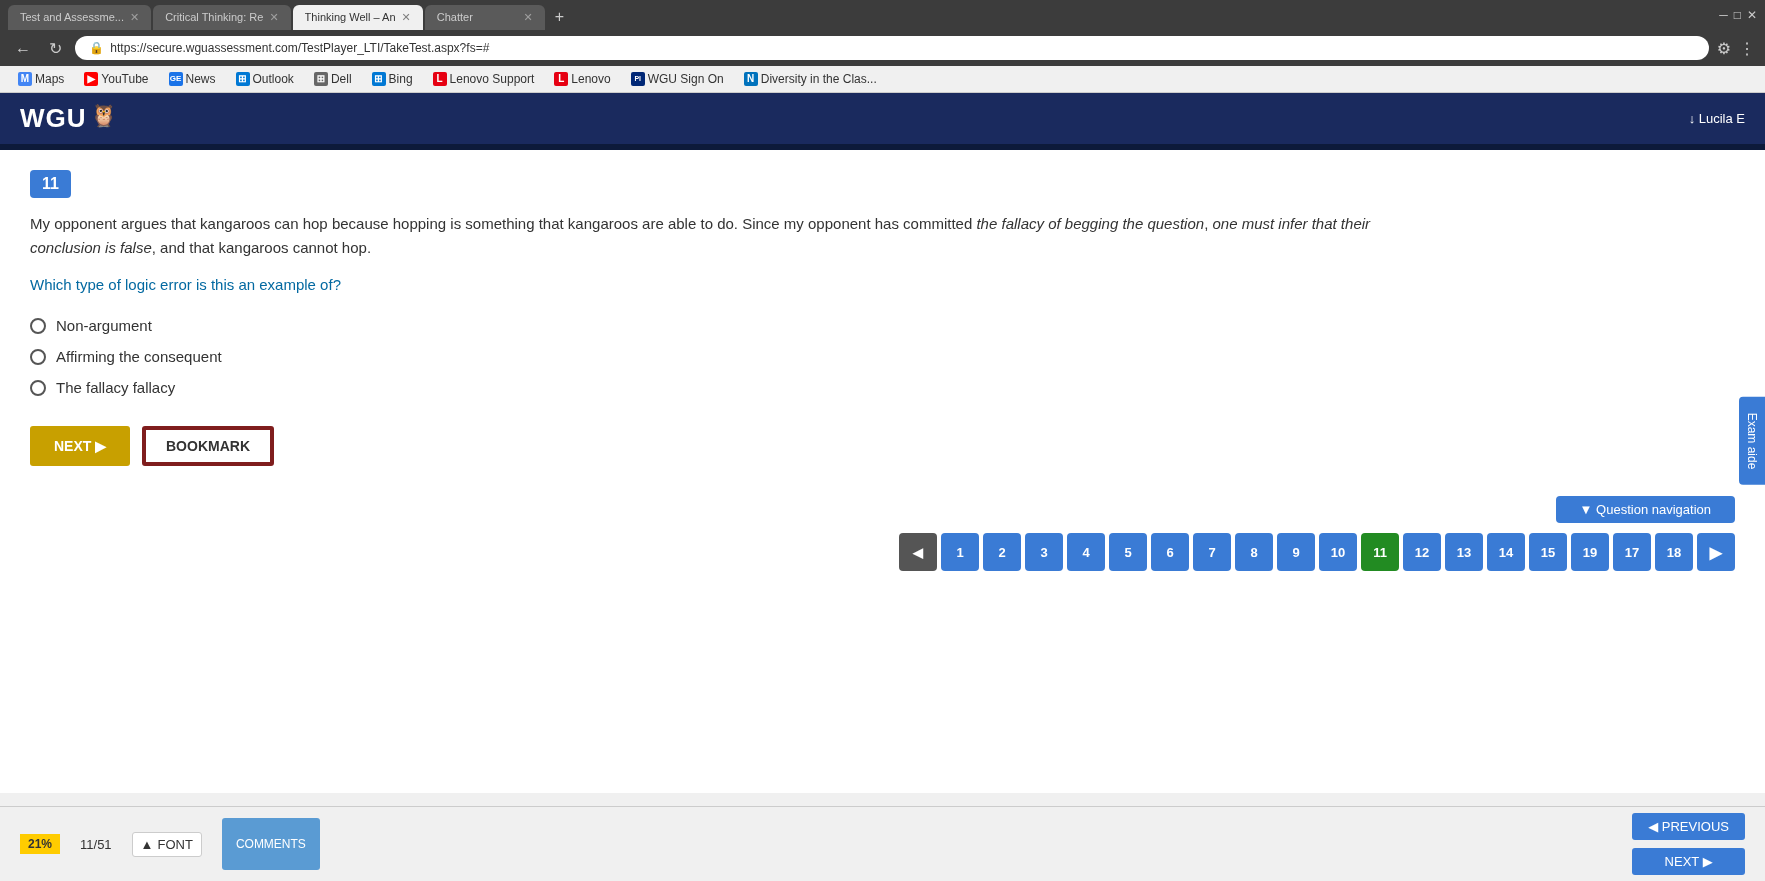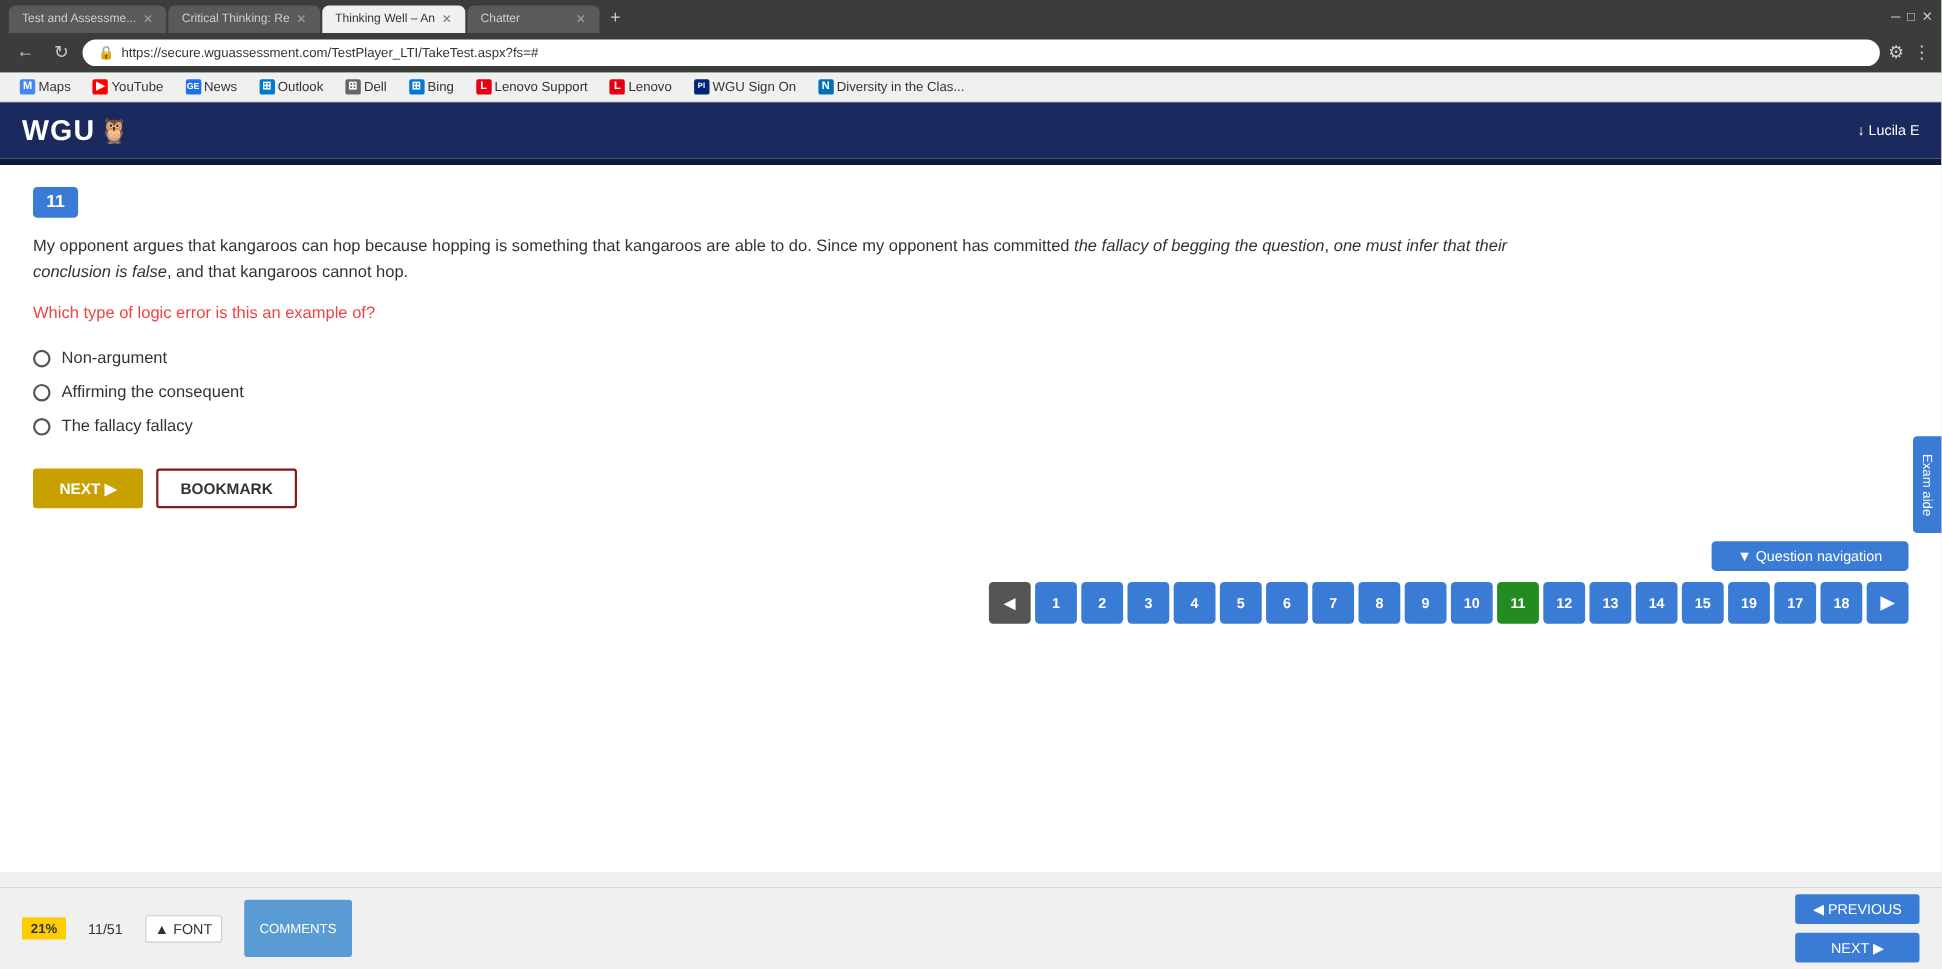--- a/index.html
+++ b/index.html
@@ -1,19 +1,19 @@
 <!DOCTYPE html>
 <html><head>
   <meta charset="utf-8">
   <style>
     * { box-sizing: border-box; margin: 0; padding: 0; }
     body { font-family: Arial, sans-serif; background: #f0f0f0; font-size: 14px; overflow-x: hidden; }
 
     
-    .browser-chrome { background: #86efac; width: 100%; }
+    .browser-chrome { background: #d946ef; width: 100%; }
     .tab-bar { display: flex; align-items: center; background: #3c3c3c; padding: 4px 8px 0 8px; gap: 2px; }
     .tab { display: flex; align-items: center; background: #5a5a5a; color: #ccc; padding: 6px 12px; border-radius: 6px 6px 0 0; font-size: 12px; gap: 6px; max-width: 180px; min-width: 120px; }
     .tab.active { background: #f0f0f0; color: #333; }
     .tab-close { cursor: pointer; opacity: 0.6; font-size: 11px; }
     .tab-add { color: #ccc; padding: 4px 8px; cursor: pointer; font-size: 16px; }
     .tab-text { overflow: hidden; text-overflow: ellipsis; white-space: nowrap; flex: 1; font-size: 11px; }
 
     .address-bar-row { display: flex; align-items: center; padding: 6px 10px; gap: 8px; background: #3c3c3c; }
     .nav-btn { color: #ccc; background: none; border: none; cursor: pointer; font-size: 16px; padding: 2px 5px; }
     .address-bar { flex: 1; background: #fff; border-radius: 20px; padding: 5px 14px; font-size: 13px; color: #333; display: flex; align-items: center; gap: 6px; }
@@ -34,21 +34,21 @@
     .bm-lenovo-support { background: #e60012; color: white; }
     .bm-lenovo { background: #e60012; color: white; }
     .bm-wgu { background: #002776; color: white; font-size: 8px; }
     .bm-diversity { background: #0072bc; color: white; }
 
     
     .page { background: #fff; min-height: 700px; }
 
     
     .page-header { background: #1a2a5e; padding: 10px 20px; display: flex; align-items: center; justify-content: space-between; }
-    .wgu-logo { color: white; font-size: 24px; font-weight: bold; display: flex; align-items: center; gap: 4px; }
+    .wgu-logo { color: white; font-size: 24px; font-weight: bold; display: flex; align-items: flex-start; gap: 4px; }
     .user-info { color: white; font-size: 13px; }
 
     
     .page-subheader { background: #0d1a3a; height: 6px; }
 
     
     .test-area { padding: 20px 30px; background: #fff; }
 
     .test-name-row { display: flex; align-items: center; justify-content: space-between; margin-bottom: 20px; }
     .test-name { font-size: 22px; font-weight: bold; color: #333; }
@@ -57,33 +57,33 @@
     .time-label { font-size: 14px; color: #555; font-weight: bold; }
     .time-value { font-size: 36px; font-weight: bold; color: #333; }
 
     
     .question-block { background: #fff; }
     .question-num { display: inline-block; background: #3a7bd5; color: white; font-size: 16px; font-weight: bold; padding: 5px 12px; border-radius: 4px; margin-bottom: 14px; }
 
     .question-text { font-size: 15px; color: #333; line-height: 1.6; margin-bottom: 16px; max-width: 1400px; }
     .question-text em { font-style: italic; }
 
-    .question-prompt { font-size: 15px; color: #ef4444; margin-bottom: 24px; }
+    .question-prompt { font-size: 15px; color: #0369a1; margin-bottom: 24px; }
 
     
     .answer-options { margin-bottom: 30px; }
     .answer-option { display: flex; align-items: center; gap: 10px; margin-bottom: 14px; font-size: 15px; color: #333; cursor: pointer; }
     .radio-custom { width: 16px; height: 16px; border-radius: 50%; border: 2px solid #555; display: flex; align-items: center; justify-content: center; flex-shrink: 0; }
     .radio-custom.selected { border-color: #3a7bd5; }
     .radio-custom.selected::after { content: ''; width: 8px; height: 8px; border-radius: 50%; background: #3a7bd5; }
 
     
     .action-buttons { display: flex; gap: 12px; margin-bottom: 30px; }
     .btn-next { background: #c8a000; color: white; border: none; padding: 10px 24px; font-size: 14px; font-weight: bold; cursor: pointer; border-radius: 3px; }
-    .btn-bookmark { background: white; color: #333; border: 2px solid #7f1d1d; padding: 8px 20px; font-size: 14px; cursor: pointer; border-radius: 3px; font-weight: bold; }
+    .btn-bookmark { background: white; color: #333; border: 4px solid #7f1d1d; padding: 8px 20px; font-size: 14px; cursor: pointer; border-radius: 3px; font-weight: bold; }
 
     
     .question-nav-section { display: flex; justify-content: center; flex-direction: column; align-items: flex-end; gap: 10px; }
     .question-nav-header { background: #3a7bd5; color: white; padding: 6px 24px; border-radius: 4px; font-size: 13px; display: flex; align-items: center; gap: 6px; cursor: pointer; }
 
     .question-nav-grid { display: flex; align-items: center; gap: 4px; }
     .q-nav-btn { width: 38px; height: 38px; background: #3a7bd5; color: white; border: none; border-radius: 4px; font-size: 13px; font-weight: bold; cursor: pointer; display: flex; align-items: center; justify-content: center; }
     .q-nav-btn.current { background: #228b22; }
     .q-nav-btn.arrow { background: #3a7bd5; font-size: 16px; }
     .q-nav-btn.prev-arrow { background: #555; }

